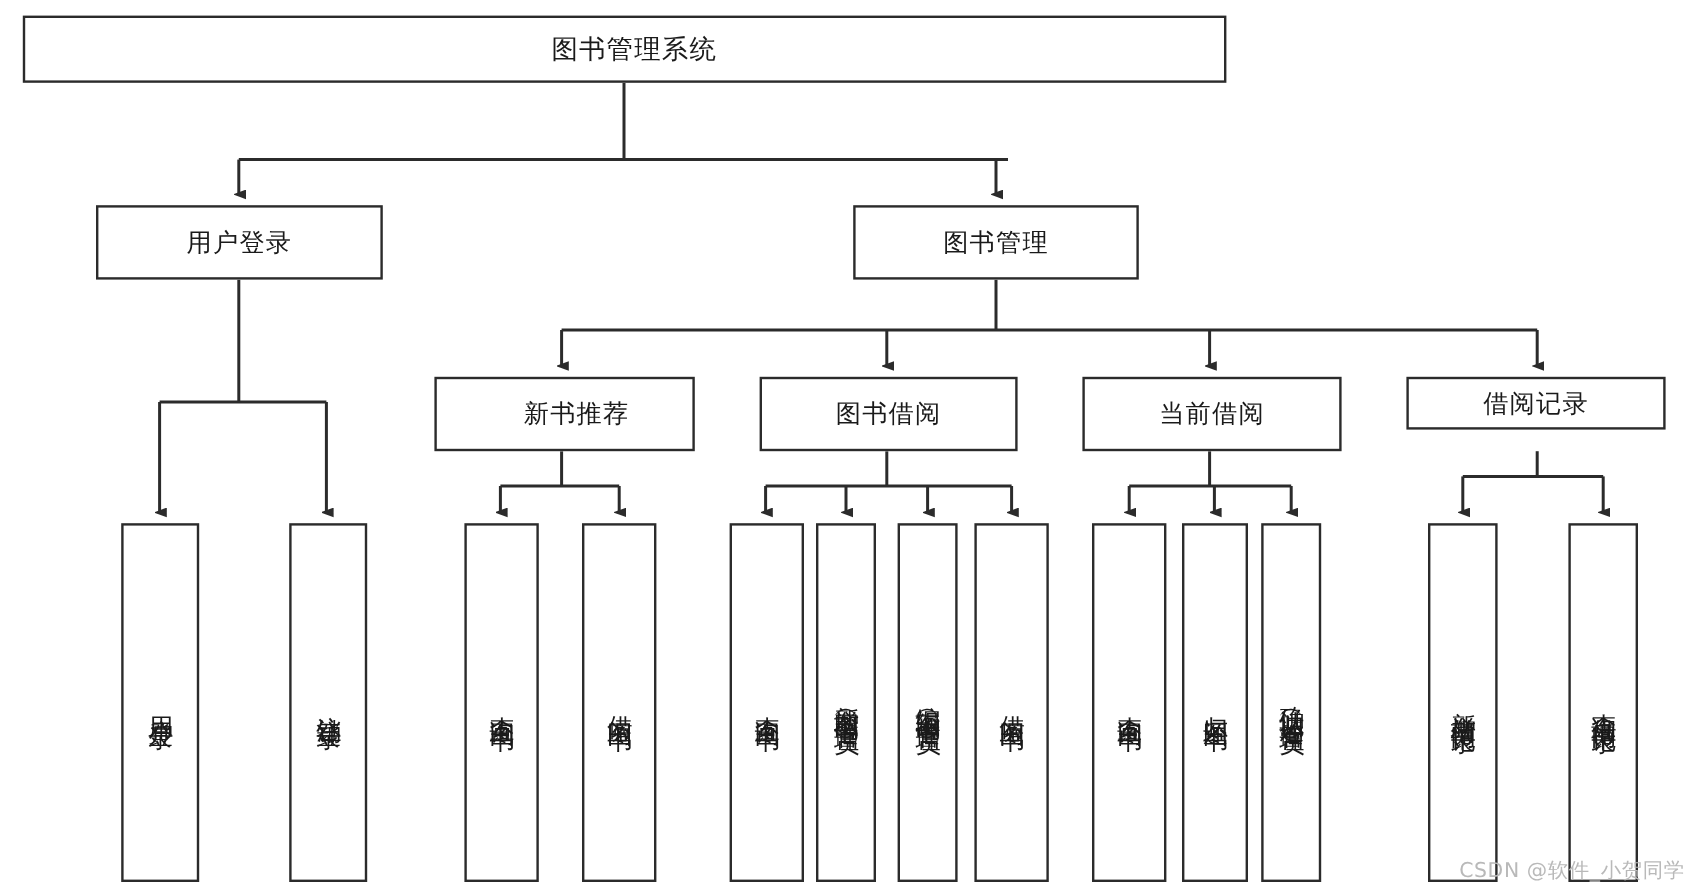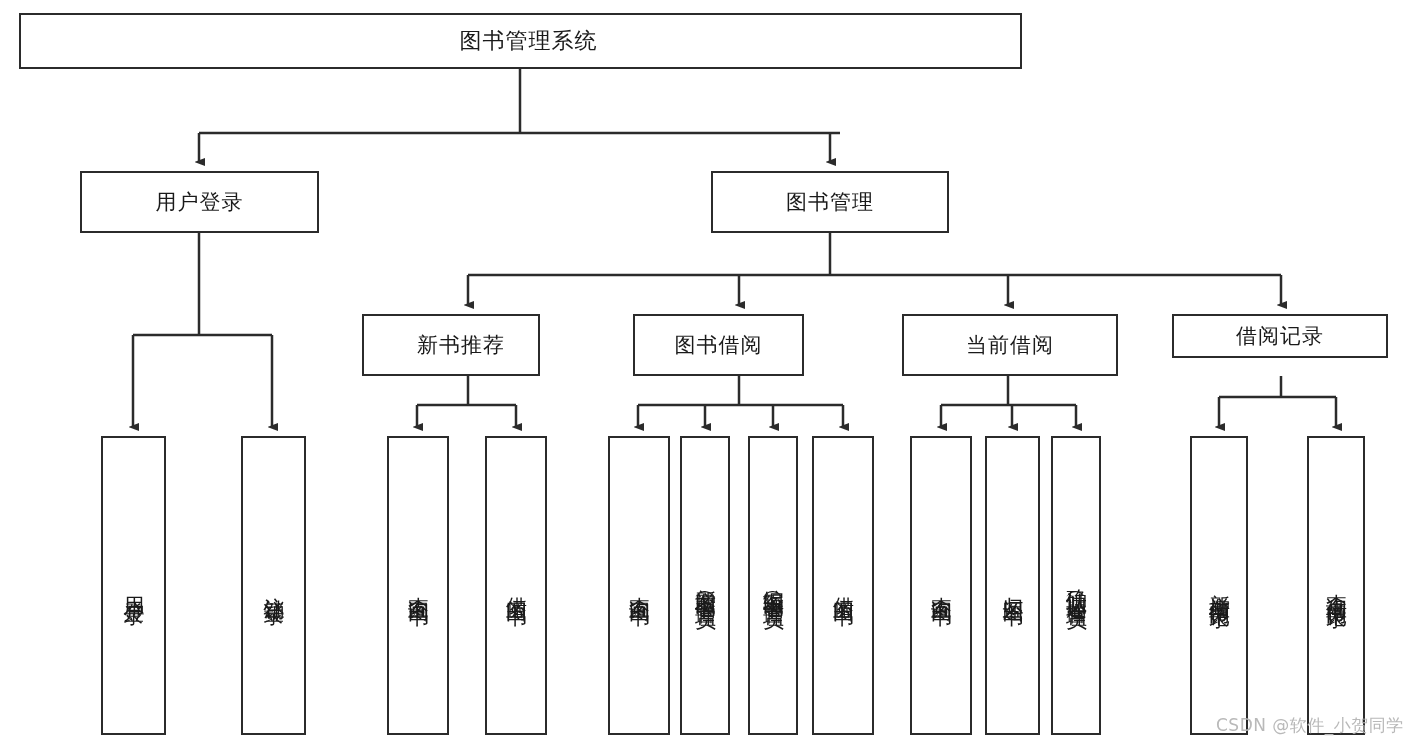--- a/index.html
+++ b/index.html
@@ -124,24 +124,24 @@
     <span>图书管理系统</span>
   </div>
 
   <div class="node horiz" style="left: 80px; top: 171px; width: 239px; height: 62px;">
     <span>用户登录</span>
   </div>
   <div class="node horiz" style="left: 711px; top: 171px; width: 238px; height: 62px; align-items: center;">
     <span>图书管理</span>
   </div>
 
-  <div class="node horiz" style="left: 362px; top: 314px; width: 178px; height: 62px; padding-left: 20px;">
+  <div class="node horiz" style="left: 362px; top: 314px; width: 217px; height: 62px; padding-left: 20px;">
     <span>新书推荐</span>
   </div>
-  <div class="node horiz" style="left: 633px; top: 314px; width: 171px; height: 62px; font-family: Liberation Serif, serif;">
+  <div class="node horiz" style="left: 633px; top: 314px; width: 215px; height: 62px; font-family: Liberation Serif, serif;">
     <span>图书借阅</span>
   </div>
   <div class="node horiz" style="left: 902px; top: 314px; width: 216px; height: 62px;">
     <span>当前借阅</span>
   </div>
   <div class="node horiz" style="left: 1172px; top: 314px; width: 216px; height: 44px;">
     <span>借阅记录</span>
   </div>
 
   <div class="node vert" style="left: 101px; top: 436px; width: 65px; height: 299px;">

